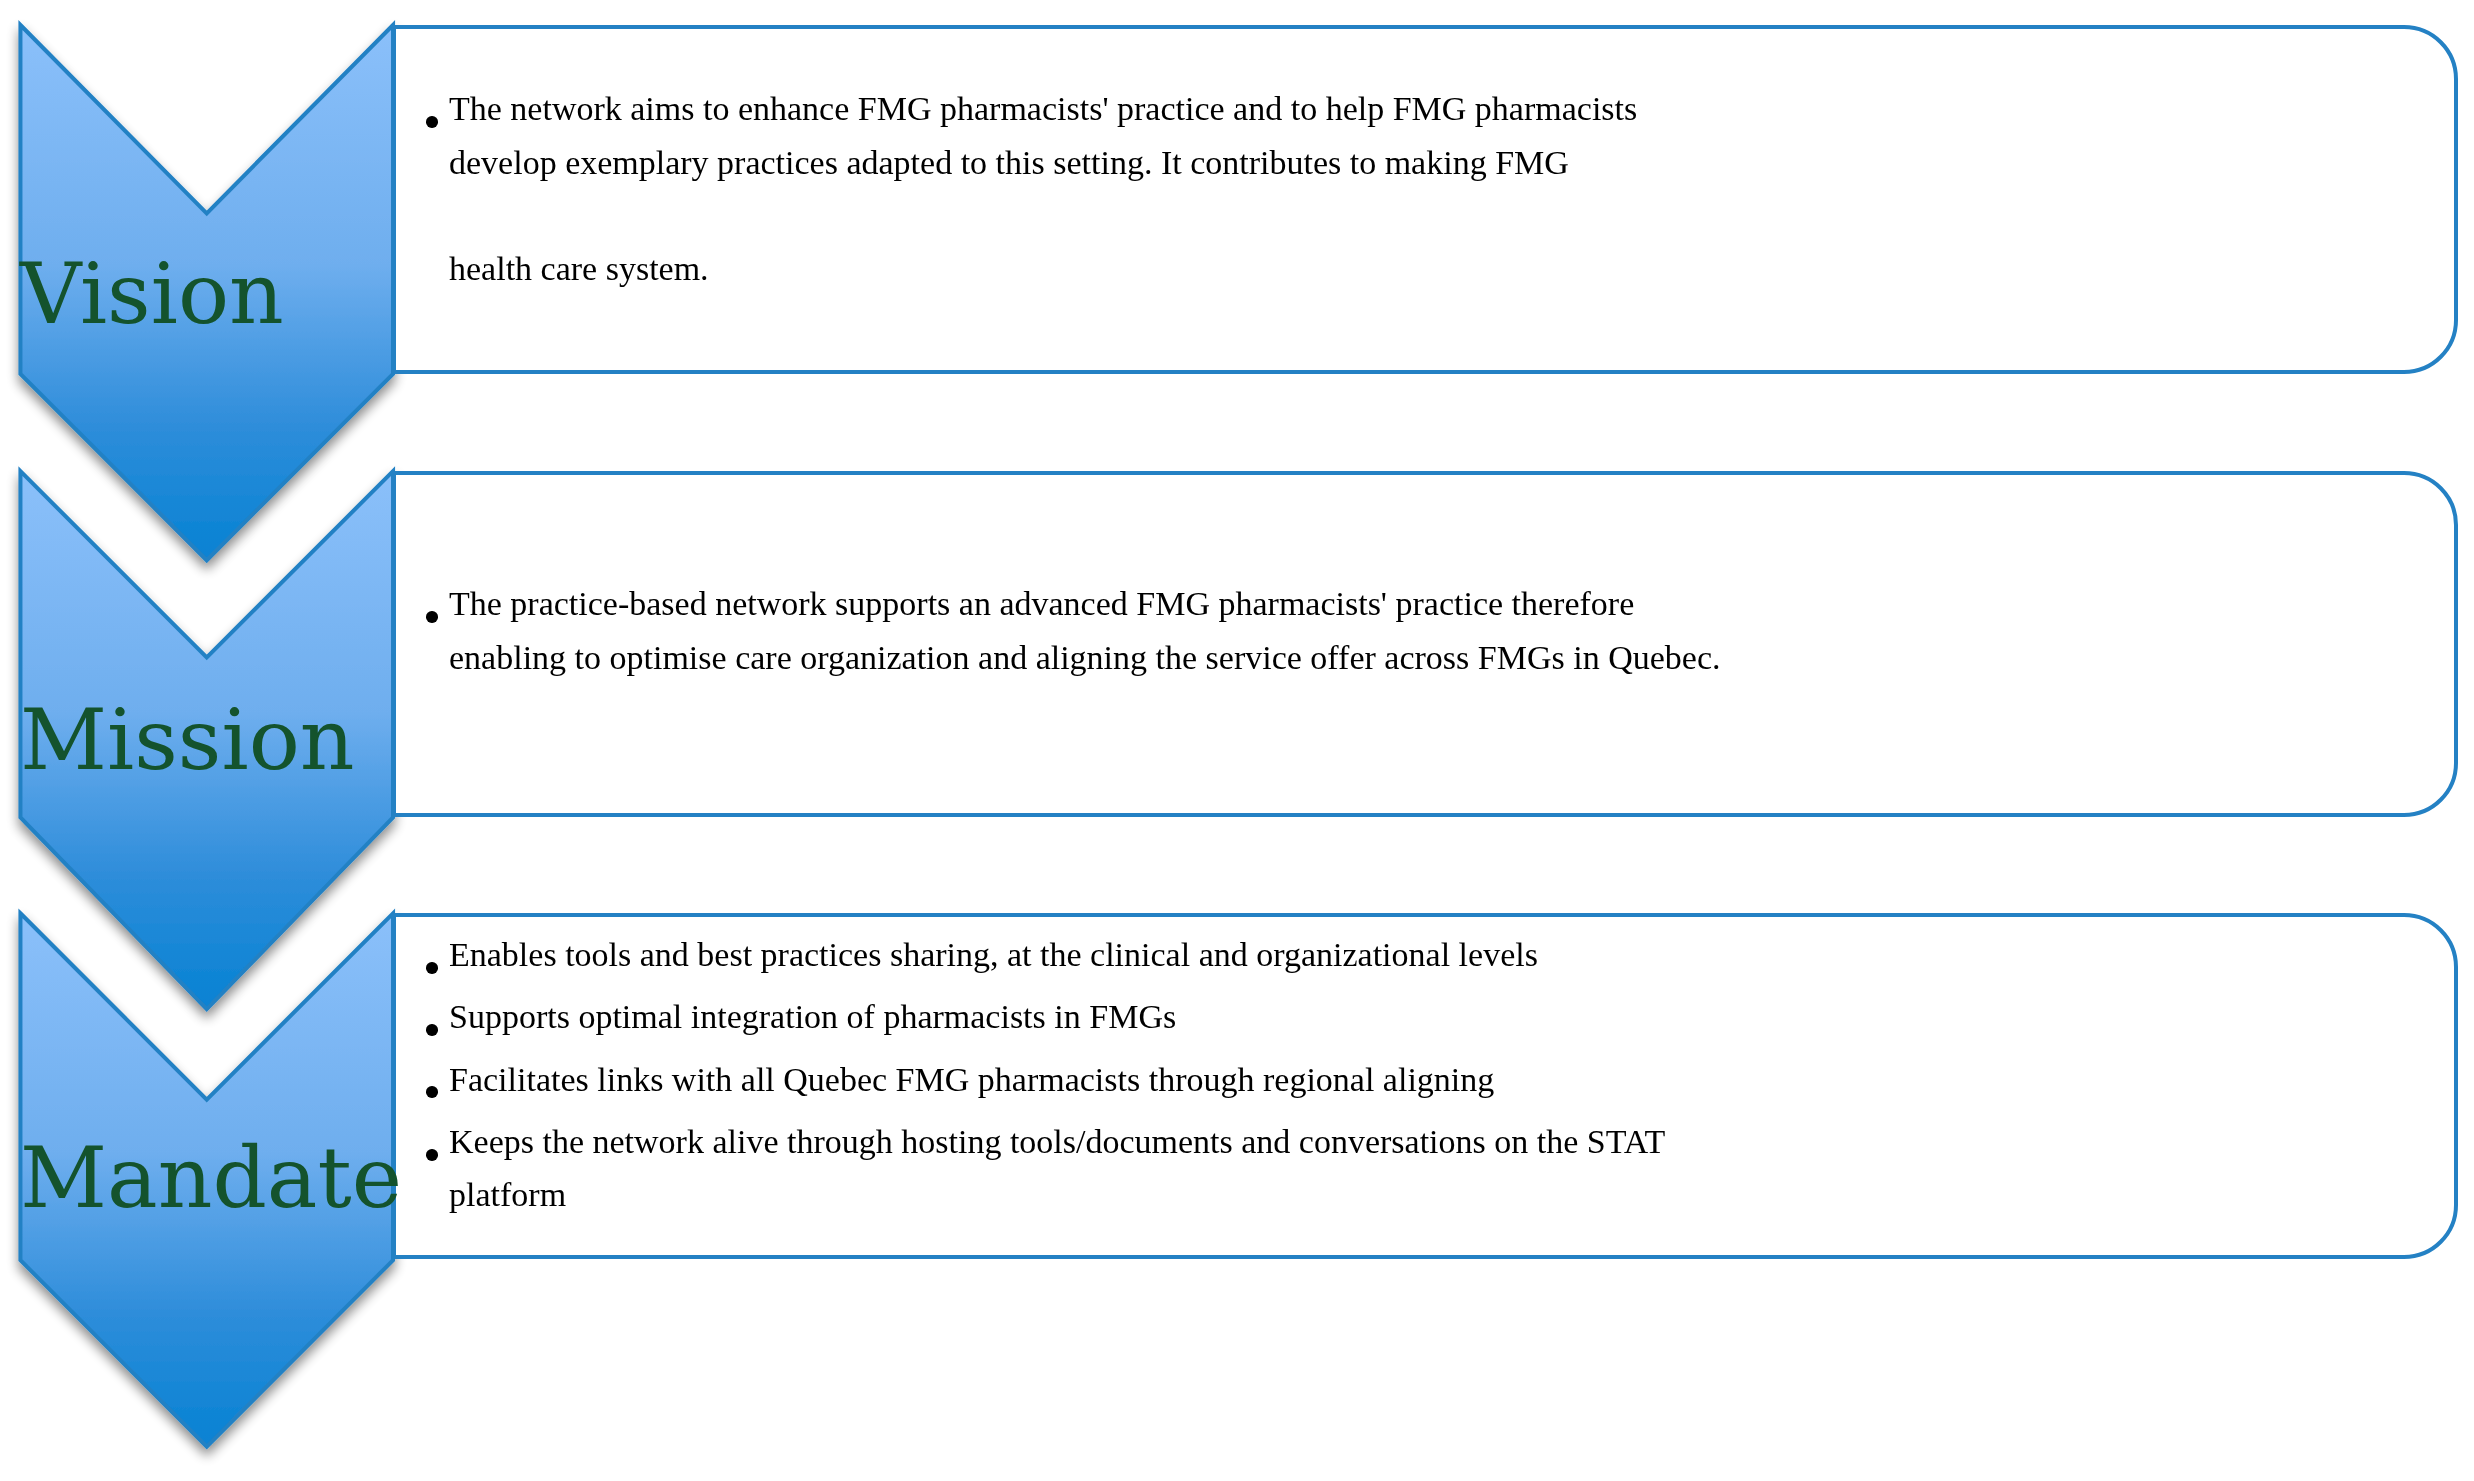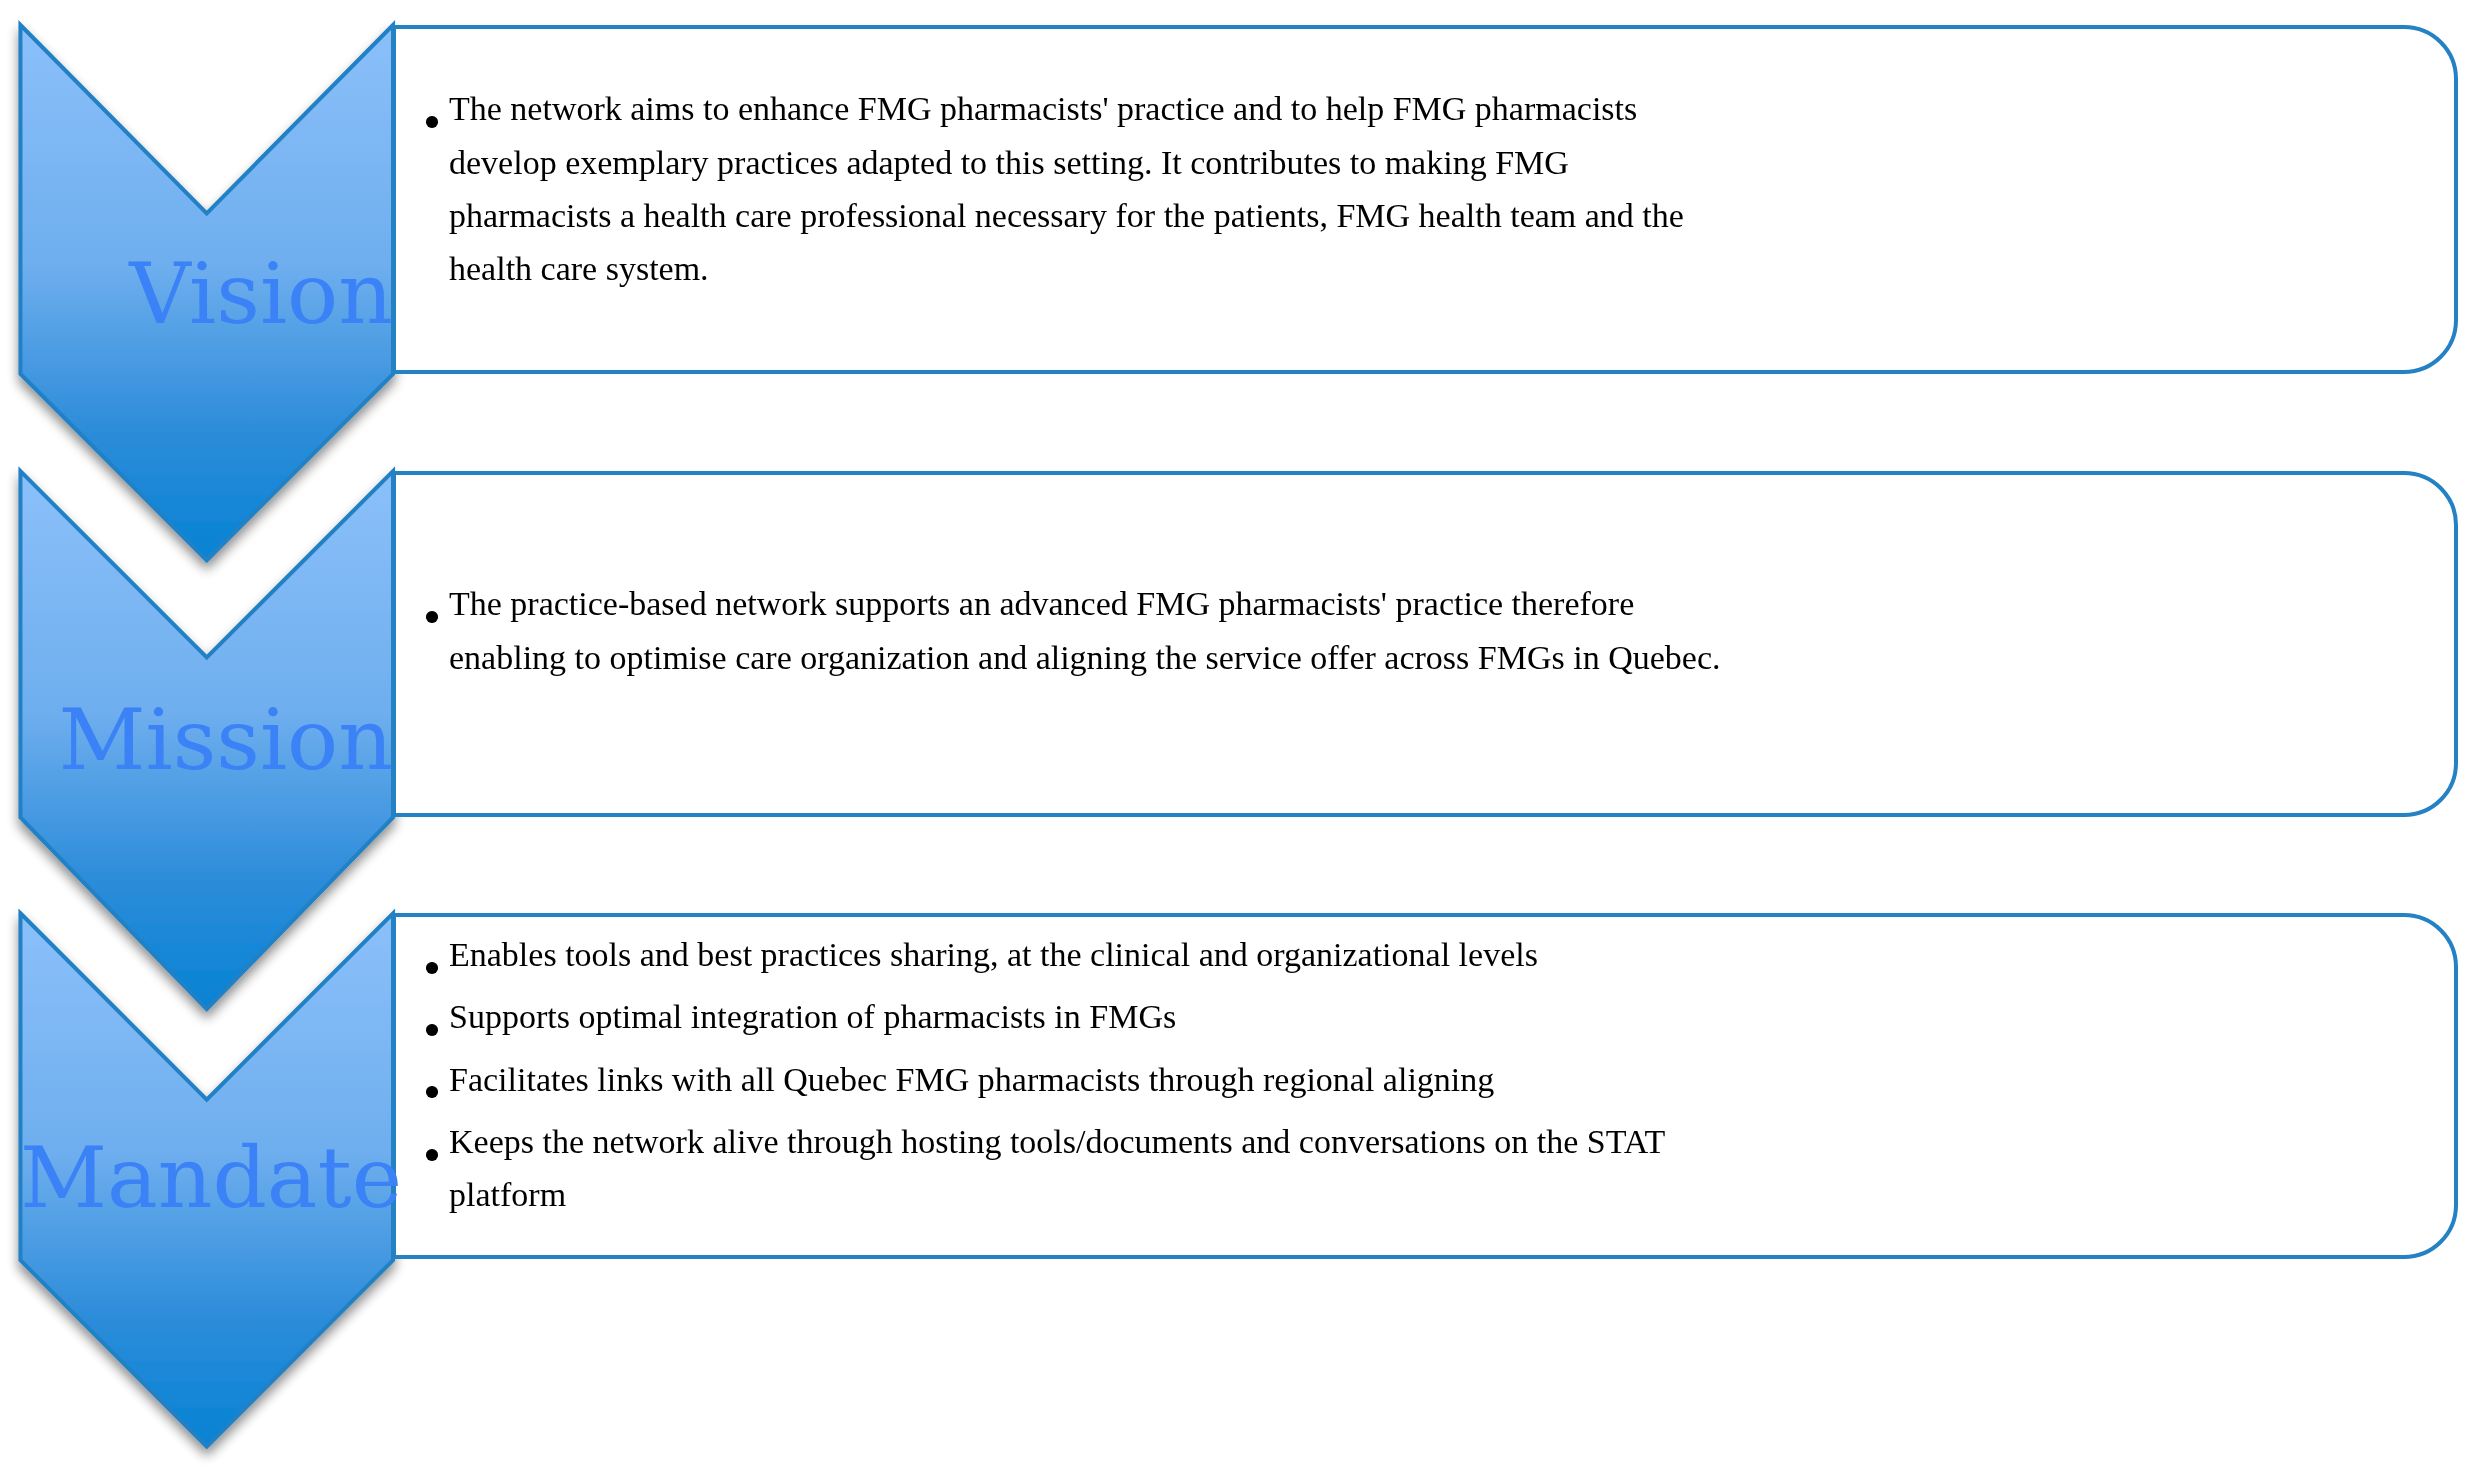--- a/index.html
+++ b/index.html
@@ -29,25 +29,25 @@
   .bullet {
     position: absolute;
     width: 11.5px; height: 11.5px;
     border-radius: 50%;
     background: #000;
   }
   .label {
     position: absolute;
     left: 20px;
     width: 373px;
-    text-align: right;
+    text-align: left;
     font-family: "DejaVu Serif", serif;
     font-size: 85px;
     line-height: 1;
-    color: #3b82f6;
+    color: #14532d;
     white-space: nowrap;
   }
 </style>
 </head>
 <body>
 
 <div class="canvas">
 
   <svg class="chevrons" viewBox="0 0 3666 2194">
     <defs>
@@ -87,21 +87,20 @@
   <div class="box" style="top:471px; height:338px;"></div>
   <div class="box" style="top:913px; height:338px;"></div>
 
   <div class="label" style="top:251px;">Vision</div>
   <div class="label" style="top:1135px;">Mandate</div>
   <div class="label" style="top:697px;">Mission</div>
 
   <div class="bullet" style="left:426px; top:116px;"></div>
   <div class="line" style="top:92px;">The network aims to enhance FMG pharmacists' practice and to help FMG pharmacists</div>
   <div class="line" style="top:146px;text-align:right;">develop exemplary practices adapted to this setting. It contributes to making FMG</div>
-  <div class="line" style="top:199px;">pharmacists a health care professional necessary for the patients, FMG health team and the</div>
   <div class="line" style="top:252px;">health care system.</div>
 
   <div class="bullet" style="left:426px; top:611px;"></div>
   <div class="line" style="top:587px;">The practice-based network supports an advanced FMG pharmacists' practice therefore</div>
   <div class="line" style="top:641px;">enabling to optimise care organization and aligning the service offer across FMGs in Quebec.</div>
 
   <div class="bullet" style="left:426px; top:962px;"></div>
   <div class="line" style="top:938px;">Enables tools and best practices sharing, at the clinical and organizational levels</div>
 
   <div class="bullet" style="left:426px; top:1024px;"></div>

